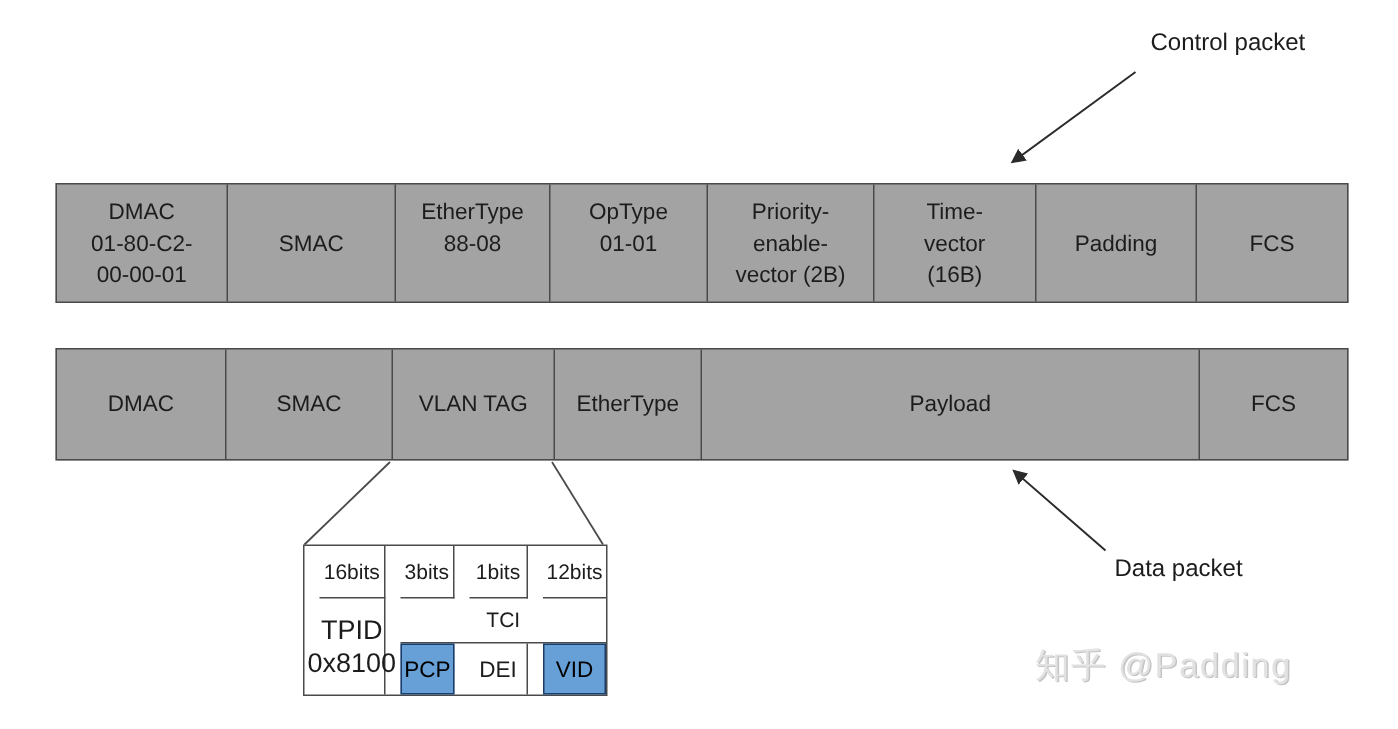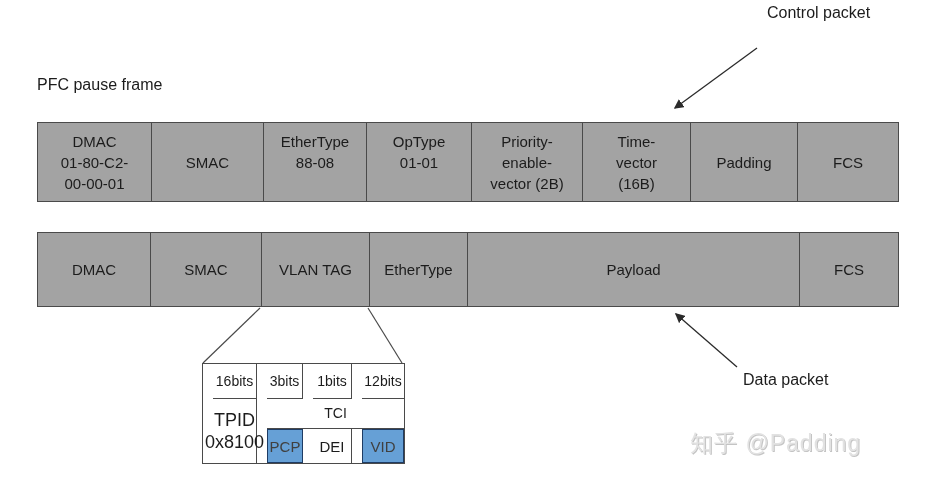--- a/index.html
+++ b/index.html
@@ -33,35 +33,34 @@
   }
   .vt-cell{
     box-sizing:border-box;display:flex;align-items:center;justify-content:center;
     font-size:14px;color:#1c1c1c;white-space:pre-line;text-align:center;line-height:17px;margin-left:10px;
   }
   .bd-r{border-right:1.5px solid #4a4a4a;}
   .bd-b{border-bottom:1.5px solid #4a4a4a;}
   .vt-tpid{grid-column:1;grid-row:2 / span 2;font-size:18px;line-height:22px;}
   .vt-tci{grid-column:2 / span 3;grid-row:2;}
   .vt-sub{grid-row:3;font-size:15px;}
-  .vt-blue{border:1.5px solid #1e3c64;color:#404040;}
+  .vt-blue{border:1.5px solid #1e3c64;color:#000000;}
 
   .annotation{font-size:16px;color:#1c1c1c;white-space:nowrap;}
   .watermark{
     font-size:23px;color:#e2e2e2;letter-spacing:1px;white-space:nowrap;
     text-shadow:1px 1px 0 #c4c4c4;
   }
   svg.overlay{position:absolute;left:0;top:0;pointer-events:none;}
 </style>
 </head>
 <body>
 
 <div class="canvas">
 
-  <div class="abs diagram-label" style="left:37px;top:76px;">PFC pause frame</div>
 
   <div class="frame-row" style="left:37px;top:122px;width:862px;height:80px;">
     <div class="cell" style="width:113px;">DMAC
 01-80-C2-
 00-00-01</div>
     <div class="cell" style="width:112px;">SMAC</div>
     <div class="cell va-top" style="width:103px;">EtherType
 88-08</div>
     <div class="cell va-top" style="width:105px;">OpType
 01-01</div>
@@ -104,18 +103,18 @@
       <marker id="arrowhead" viewBox="0 0 10 10" refX="8.5" refY="5" markerWidth="7.5" markerHeight="7.5" orient="auto-start-reverse">
         <path d="M0,0 L10,5 L0,10 z" fill="#2b2b2b"></path>
       </marker>
     </defs>
     <line x1="260" y1="308" x2="203" y2="363" stroke="#4a4a4a" stroke-width="1.2"></line>
     <line x1="368" y1="308" x2="402" y2="363" stroke="#4a4a4a" stroke-width="1.2"></line>
     <line x1="757" y1="48" x2="675" y2="108" stroke="#2b2b2b" stroke-width="1.3" marker-end="url(#arrowhead)"></line>
     <line x1="737" y1="367" x2="676" y2="314" stroke="#2b2b2b" stroke-width="1.3" marker-end="url(#arrowhead)"></line>
   </svg>
 
-  <div class="abs annotation" style="left:767px;top:4px;">Control packet</div>
+  <div class="abs annotation" style="left:767px;top:20px;">Control packet</div>
   <div class="abs annotation" style="left:743px;top:371px;">Data packet</div>
 
   <div class="abs watermark" style="left:690px;top:428px;">知乎 @Padding</div>
 
 </div>
 
 </body></html>

